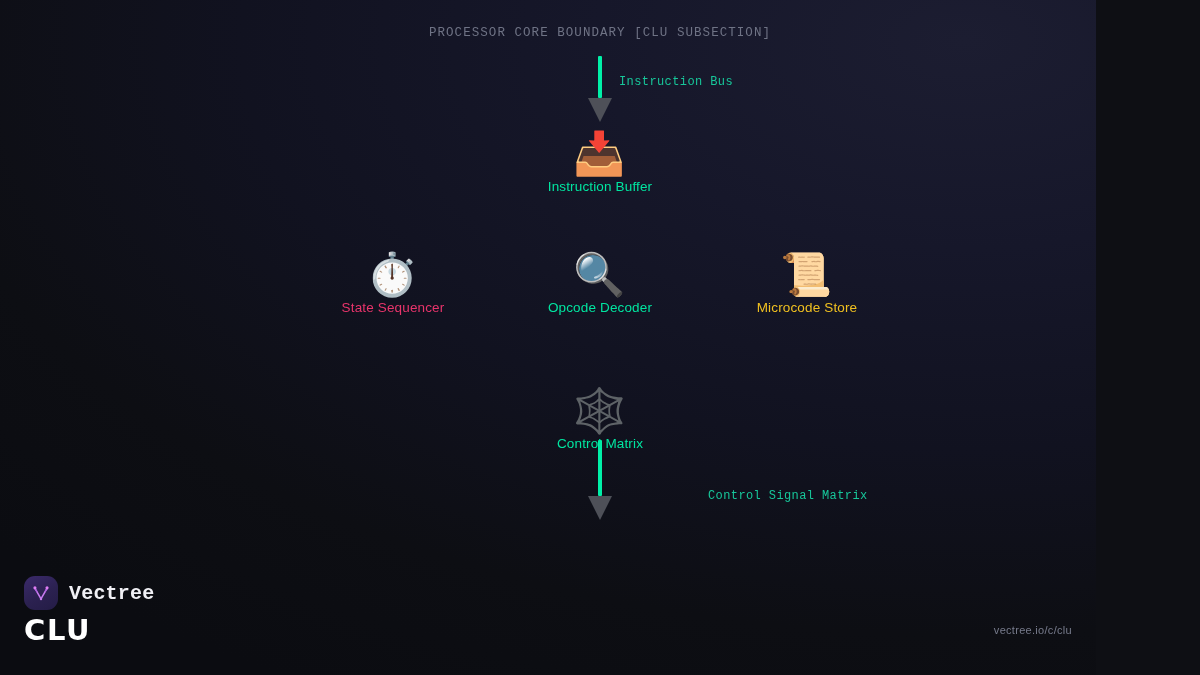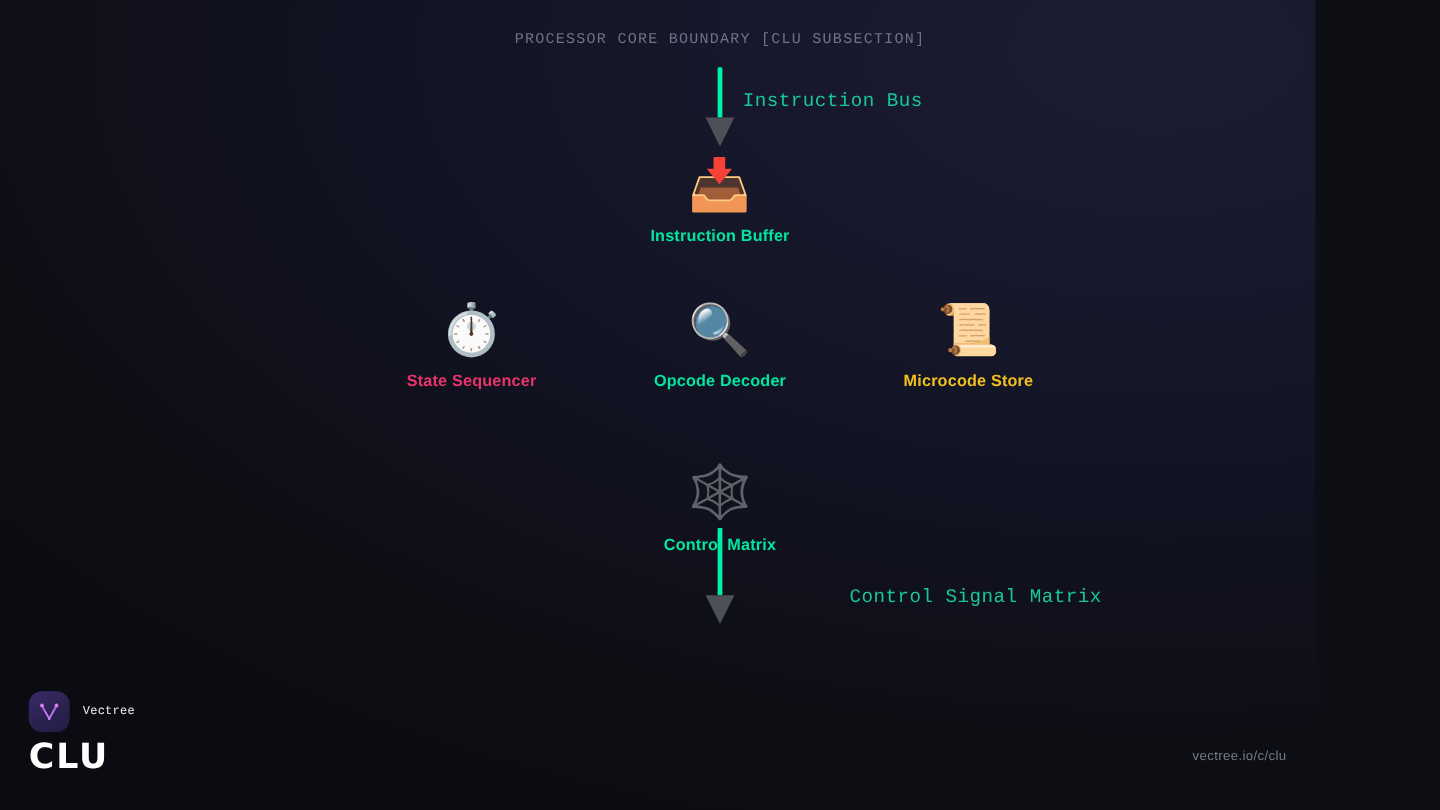--- a/index.html
+++ b/index.html
@@ -46,23 +46,23 @@
     line-height:46px;
     display:block;
     height:46px;
   }
   .node .glyph.webglyph {
     color:#6e7282;
     font-size:44px;
   }
   .node .nlabel {
     display:block;
-    margin-top:12px;
+    margin-top:2px;
     font-size:13.5px;
-    font-weight:bold;
+    font-weight:normal;
     letter-spacing:.15px;
     white-space:nowrap;
   }
 
   
   .edge-line {
     position:absolute;
     width:4px;
     margin-left:-2px;
     background:#00f0a8;
@@ -72,42 +72,42 @@
     position:absolute;
     width:0; height:0;
     margin-left:-12px;
     border-left:12px solid transparent;
     border-right:12px solid transparent;
     border-top:24px solid #4e5058;
   }
   .edge-label {
     position:absolute;
     font-family:"Liberation Mono","DejaVu Sans Mono",monospace;
-    font-size:16px;
+    font-size:12px;
     letter-spacing:.4px;
     color:#17c79a;
     white-space:nowrap;
   }
 
   
   #brand-row {
     position:absolute;
     left:24px; top:576px;
     display:flex; align-items:center; gap:11px;
   }
   #brand-mark {
     width:34px; height:34px;
     border-radius:11px;
     background:linear-gradient(150deg,#3b2a6b 0%,#2b2150 55%,#241c46 100%);
     display:flex; align-items:center; justify-content:center;
   }
   #brand-name {
     font-family:"Liberation Mono","DejaVu Sans Mono",monospace;
-    font-size:10px;
-    font-weight:normal;
+    font-size:20px;
+    font-weight:bold;
     color:#f0f0f5;
     letter-spacing:.2px;
   }
   #page-title {
     position:absolute;
     left:24px; top:613px;
     font-size:29px;
     font-weight:bold;
     letter-spacing:1.6px;
     color:#ffffff;

